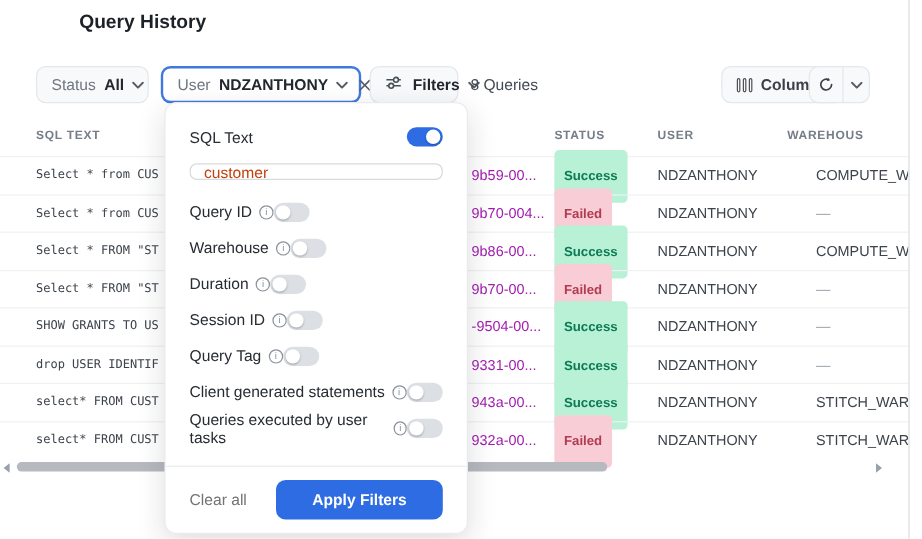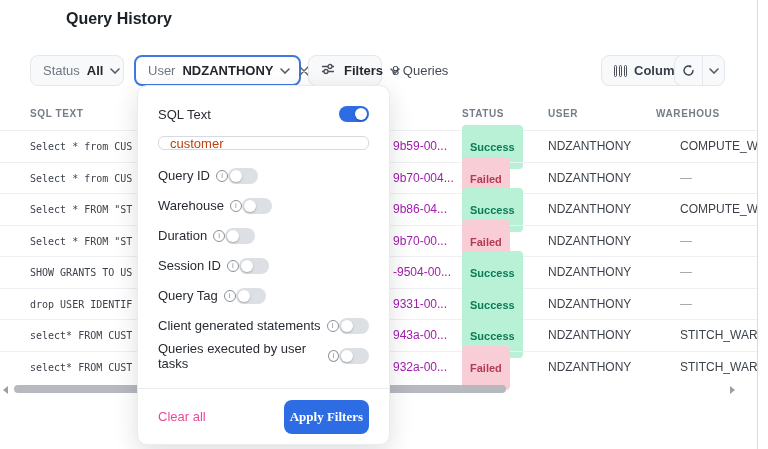--- a/index.html
+++ b/index.html
@@ -76,23 +76,23 @@
   .toggle-row { display:flex; align-items:center; height:16px; margin-bottom:14px; }
   .switch { position:relative; width:30px; height:16px; border-radius:8px; background:#dcdfe4; cursor:pointer; flex:none; }
   .switch .knob { position:absolute; top:2px; left:2px; width:12px; height:12px; border-radius:50%; background:#fff;
                   box-shadow:0 1px 2px rgba(0,0,0,.25); }
   .switch.on { background:#2d6ce3; }
   .switch.on .knob { left:auto; right:2px; }
   .info-icon { display:inline-flex; width:12px; height:12px; border:1px solid #8a919a; border-radius:50%;
                align-items:center; justify-content:center; font-size:8px; color:#8a919a; font-style:normal; }
   .panel-footer { position:absolute; left:0; bottom:0; width:100%; height:56px; border-top:1px solid #e9ebef;
                   display:flex; align-items:center; justify-content:space-between; padding:0 20px; }
-  .clear-all { font-size:13px; color:#ec4899; cursor:pointer; }
+  .clear-all { font-size:13px; color:#737373; cursor:pointer; }
   .apply-btn { background:#2d6ce3; color:#fff; font-size:13px; font-weight:bold; border:none; cursor:pointer;
-               padding:9px 6px; border-radius:8px; font-family:Liberation Serif, serif; }
+               padding:9px 30px; border-radius:8px; font-family:Liberation Sans, sans-serif; }
 </style>
 </head>
 <body>
 
 <div class="stage">
 
   <div class="page-title">Query History</div>
 
   <div class="toolbar">
     <div class="pill pill-status">
@@ -181,21 +181,21 @@
   <div class="trow">
     <span class="cell c-sql">Select * from CUS</span>
     <span class="cell c-qid">9b70-004...</span>
     <span class="cell c-status"><span class="badge failed">Failed</span></span>
     <span class="cell c-user">NDZANTHONY</span>
     <span class="cell c-wh is-dash">—</span>
   </div>
 
   <div class="trow">
     <span class="cell c-sql">Select * FROM "ST</span>
-    <span class="cell c-qid">9b86-04...</span>
+    <span class="cell c-qid">9b86-00...</span>
     <span class="cell c-status"><span class="badge success">Success</span></span>
     <span class="cell c-user">NDZANTHONY</span>
     <span class="cell c-wh">COMPUTE_W</span>
   </div>
 
   <div class="trow">
     <span class="cell c-sql">Select * FROM "ST</span>
     <span class="cell c-qid">9b70-00...</span>
     <span class="cell c-status"><span class="badge failed">Failed</span></span>
     <span class="cell c-user">NDZANTHONY</span>

